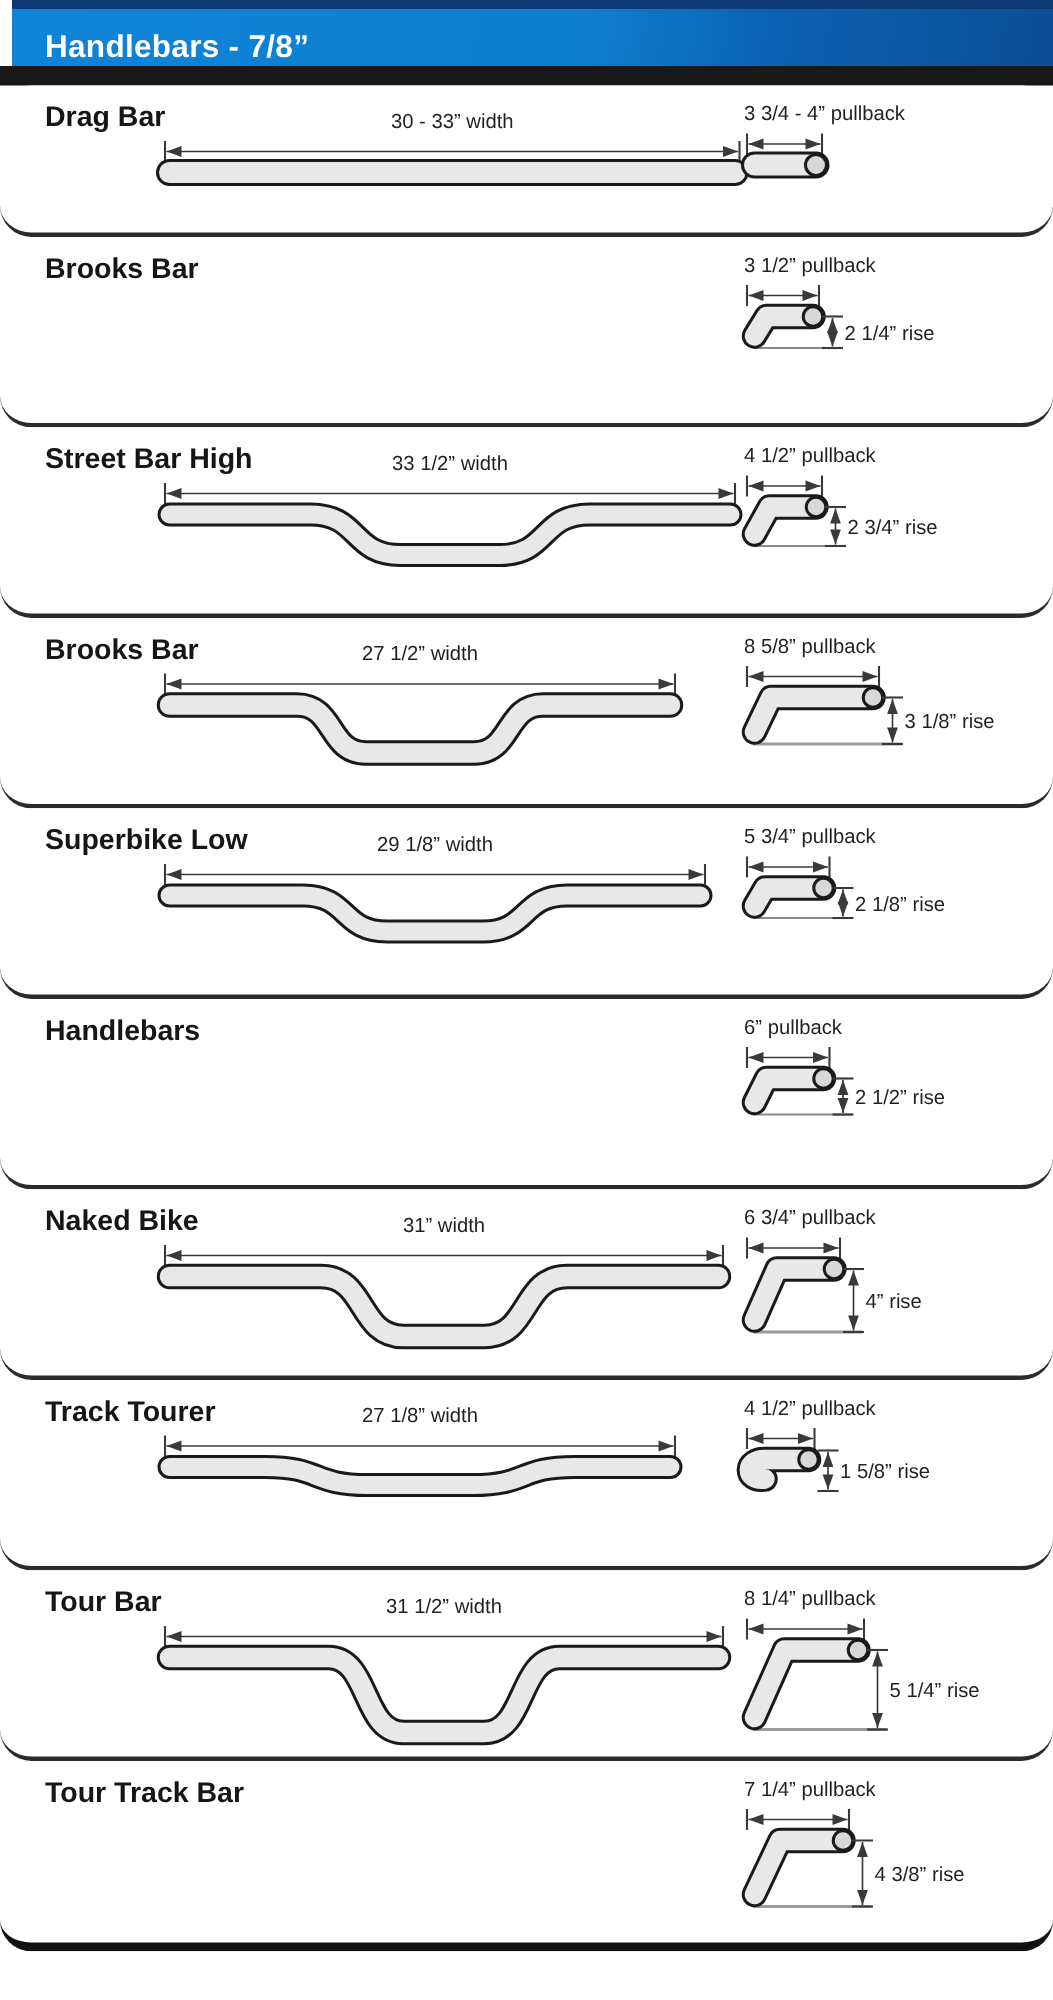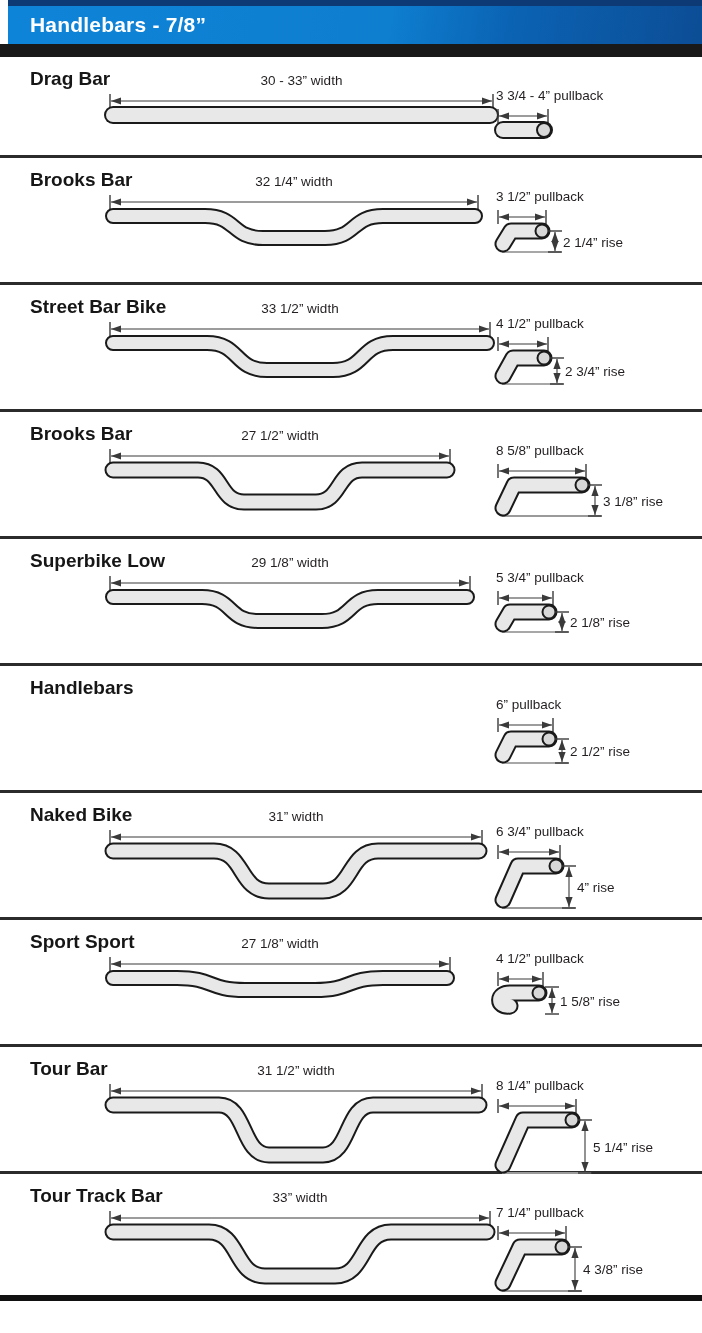--- a/index.html
+++ b/index.html
@@ -8,41 +8,42 @@
     width:702px;
     font-family:"Liberation Sans", sans-serif;
     color:#231f20;
     -webkit-font-smoothing:antialiased;
   }
   
   .header-top    { margin-left:8px; height:6px;  background:#0d3a74; }
   .header-blue   {
     margin-left:8px; height:38px;
     background:linear-gradient(100deg,#0e84d8 0%, #0e7ecf 55%, #0b63b4 72%, #0c4d95 100%);
-    display:flex; align-items:center; padding-left:22px;
+    display:flex; align-items:flex-end; padding-left:22px;
   }
   .header-blue h1 { color:#ffffff; font-size:21px; font-weight:bold; letter-spacing:.2px; }
   .header-black  { height:13px; background:#191919; }
 
   
   #rows .row {
     position:relative;
     height:127px;
     border-bottom:3px solid #2b2b2b;
     background:#ffffff;
+    border-radius:21px;
   }
   #rows .row:first-child { height:101px; }
   #rows .row:last-child  { border-bottom:6px solid #111111; }
 
   .bar-name {
     position:absolute; left:30px; top:11px;
     font-size:19px; font-weight:bold; color:#161616;
   }
   .front-view { position:absolute; left:104px;  top:14px; width:398px; height:106px; }
-  .side-view  { position:absolute; left:488px; top:29px; width:212px; height:106px; }
+  .side-view  { position:absolute; left:488px; top:9px; width:212px; height:106px; }
 
   svg { display:block; overflow:visible; }
   svg text { font-family:"Liberation Sans", sans-serif; font-size:13.5px; fill:#231f20; }
 </style>
 </head>
 <body>
 
 <header>
   <div class="header-top"></div>
   <div class="header-blue">
@@ -81,34 +82,20 @@
     <path d="M 15 44 H 56" fill="none" stroke="#1a1a1a" stroke-width="18" stroke-linecap="round" stroke-linejoin="round"></path>
           <path d="M 15 44 H 56" fill="none" stroke="#e8e8e8" stroke-width="14" stroke-linecap="round" stroke-linejoin="round"></path>
           <circle cx="56" cy="44" r="7" fill="#d8d8d8" stroke="#1a1a1a" stroke-width="2"></circle>
 
   </svg>
       </div>
   </section>
 
   <section class="row">
     <h2 class="bar-name">Brooks Bar</h2>
-    <div class="front-view">
-        <svg width="398" height="106" viewBox="0 0 398 106">
-    <text x="190" y="14" text-anchor="middle">32 1/4” width</text>
-    <g stroke="#3a3a3a" stroke-width="1.4" fill="#3a3a3a">
-    <line x1="6" y1="23" x2="6" y2="37"></line>
-    <line x1="374" y1="23" x2="374" y2="37"></line>
-    <line x1="7" y1="30" x2="373" y2="30" stroke-width="1.1"></line>
-    <polygon stroke="none" points="7,30 17,26.4 17,33.6"></polygon>
-    <polygon stroke="none" points="373,30 363,26.4 363,33.6"></polygon>
-  </g>
-    <path d="M 9 44 H 101 C 132.9 44 127.1 66 159 66 H 221 C 252.9 66 247.1 44 279 44 H 371" fill="none" stroke="#1a1a1a" stroke-width="16" stroke-linecap="round" stroke-linejoin="round"></path>
-          <path d="M 9 44 H 101 C 132.9 44 127.1 66 159 66 H 221 C 252.9 66 247.1 44 279 44 H 371" fill="none" stroke="#e8e8e8" stroke-width="12" stroke-linecap="round" stroke-linejoin="round"></path>
-  </svg>
-      </div>
     <div class="side-view">
         <svg width="212" height="106" viewBox="0 0 212 106">
     <text x="8" y="14" text-anchor="start">3 1/2” pullback</text>
     <g stroke="#3a3a3a" stroke-width="1.4" fill="#3a3a3a">
     <line x1="10" y1="23" x2="10" y2="37"></line>
     <line x1="58" y1="23" x2="58" y2="37"></line>
     <line x1="11" y1="30" x2="57" y2="30" stroke-width="1.1"></line>
     <polygon stroke="none" points="11,30 21,26.4 21,33.6"></polygon>
     <polygon stroke="none" points="57,30 47,26.4 47,33.6"></polygon>
   </g>
@@ -122,21 +109,21 @@
     <line x1="67" y1="45" x2="67" y2="64" stroke-width="1.1"></line>
     <polygon stroke="none" points="67,45 63.4,55 70.6,55"></polygon>
     <polygon stroke="none" points="67,64 63.4,54 70.6,54"></polygon>
   </g>
           <text x="75" y="59.5" text-anchor="start">2 1/4” rise</text>
   </svg>
       </div>
   </section>
 
   <section class="row">
-    <h2 class="bar-name">Street Bar Bike</h2>
+    <h2 class="bar-name">Street Bar High</h2>
     <div class="front-view">
         <svg width="398" height="106" viewBox="0 0 398 106">
     <text x="196" y="14" text-anchor="middle">33 1/2” width</text>
     <g stroke="#3a3a3a" stroke-width="1.4" fill="#3a3a3a">
     <line x1="6" y1="23" x2="6" y2="37"></line>
     <line x1="386" y1="23" x2="386" y2="37"></line>
     <line x1="7" y1="30" x2="385" y2="30" stroke-width="1.1"></line>
     <polygon stroke="none" points="7,30 17,26.4 17,33.6"></polygon>
     <polygon stroke="none" points="385,30 375,26.4 375,33.6"></polygon>
   </g>
@@ -318,21 +305,21 @@
     <line x1="81" y1="45" x2="81" y2="85" stroke-width="1.1"></line>
     <polygon stroke="none" points="81,45 77.4,55 84.6,55"></polygon>
     <polygon stroke="none" points="81,85 77.4,75 84.6,75"></polygon>
   </g>
           <text x="89" y="70" text-anchor="start">4” rise</text>
   </svg>
       </div>
   </section>
 
   <section class="row">
-    <h2 class="bar-name">Sport Sport</h2>
+    <h2 class="bar-name">Track Tourer</h2>
     <div class="front-view">
         <svg width="398" height="106" viewBox="0 0 398 106">
     <text x="176" y="14" text-anchor="middle">27 1/8” width</text>
     <g stroke="#3a3a3a" stroke-width="1.4" fill="#3a3a3a">
     <line x1="6" y1="23" x2="6" y2="37"></line>
     <line x1="346" y1="23" x2="346" y2="37"></line>
     <line x1="7" y1="30" x2="345" y2="30" stroke-width="1.1"></line>
     <polygon stroke="none" points="7,30 17,26.4 17,33.6"></polygon>
     <polygon stroke="none" points="345,30 335,26.4 335,33.6"></polygon>
   </g>
@@ -402,34 +389,20 @@
     <polygon stroke="none" points="97,45 93.4,55 100.6,55"></polygon>
     <polygon stroke="none" points="97,96 93.4,86 100.6,86"></polygon>
   </g>
           <text x="105" y="75.5" text-anchor="start">5 1/4” rise</text>
   </svg>
       </div>
   </section>
 
   <section class="row">
     <h2 class="bar-name">Tour Track Bar</h2>
-    <div class="front-view">
-        <svg width="398" height="106" viewBox="0 0 398 106">
-    <text x="196" y="14" text-anchor="middle">33” width</text>
-    <g stroke="#3a3a3a" stroke-width="1.4" fill="#3a3a3a">
-    <line x1="6" y1="23" x2="6" y2="37"></line>
-    <line x1="386" y1="23" x2="386" y2="37"></line>
-    <line x1="7" y1="30" x2="385" y2="30" stroke-width="1.1"></line>
-    <polygon stroke="none" points="7,30 17,26.4 17,33.6"></polygon>
-    <polygon stroke="none" points="385,30 375,26.4 375,33.6"></polygon>
-  </g>
-    <path d="M 9 44 H 105 C 135.8 44 130.2 88 161 88 H 231 C 261.8 88 256.2 44 287 44 H 383" fill="none" stroke="#1a1a1a" stroke-width="17" stroke-linecap="round" stroke-linejoin="round"></path>
-          <path d="M 9 44 H 105 C 135.8 44 130.2 88 161 88 H 231 C 261.8 88 256.2 44 287 44 H 383" fill="none" stroke="#e8e8e8" stroke-width="13" stroke-linecap="round" stroke-linejoin="round"></path>
-  </svg>
-      </div>
     <div class="side-view">
         <svg width="212" height="106" viewBox="0 0 212 106">
     <text x="8" y="14" text-anchor="start">7 1/4” pullback</text>
     <g stroke="#3a3a3a" stroke-width="1.4" fill="#3a3a3a">
     <line x1="10" y1="23" x2="10" y2="37"></line>
     <line x1="78" y1="23" x2="78" y2="37"></line>
     <line x1="11" y1="30" x2="77" y2="30" stroke-width="1.1"></line>
     <polygon stroke="none" points="11,30 21,26.4 21,33.6"></polygon>
     <polygon stroke="none" points="77,30 67,26.4 67,33.6"></polygon>
   </g>

